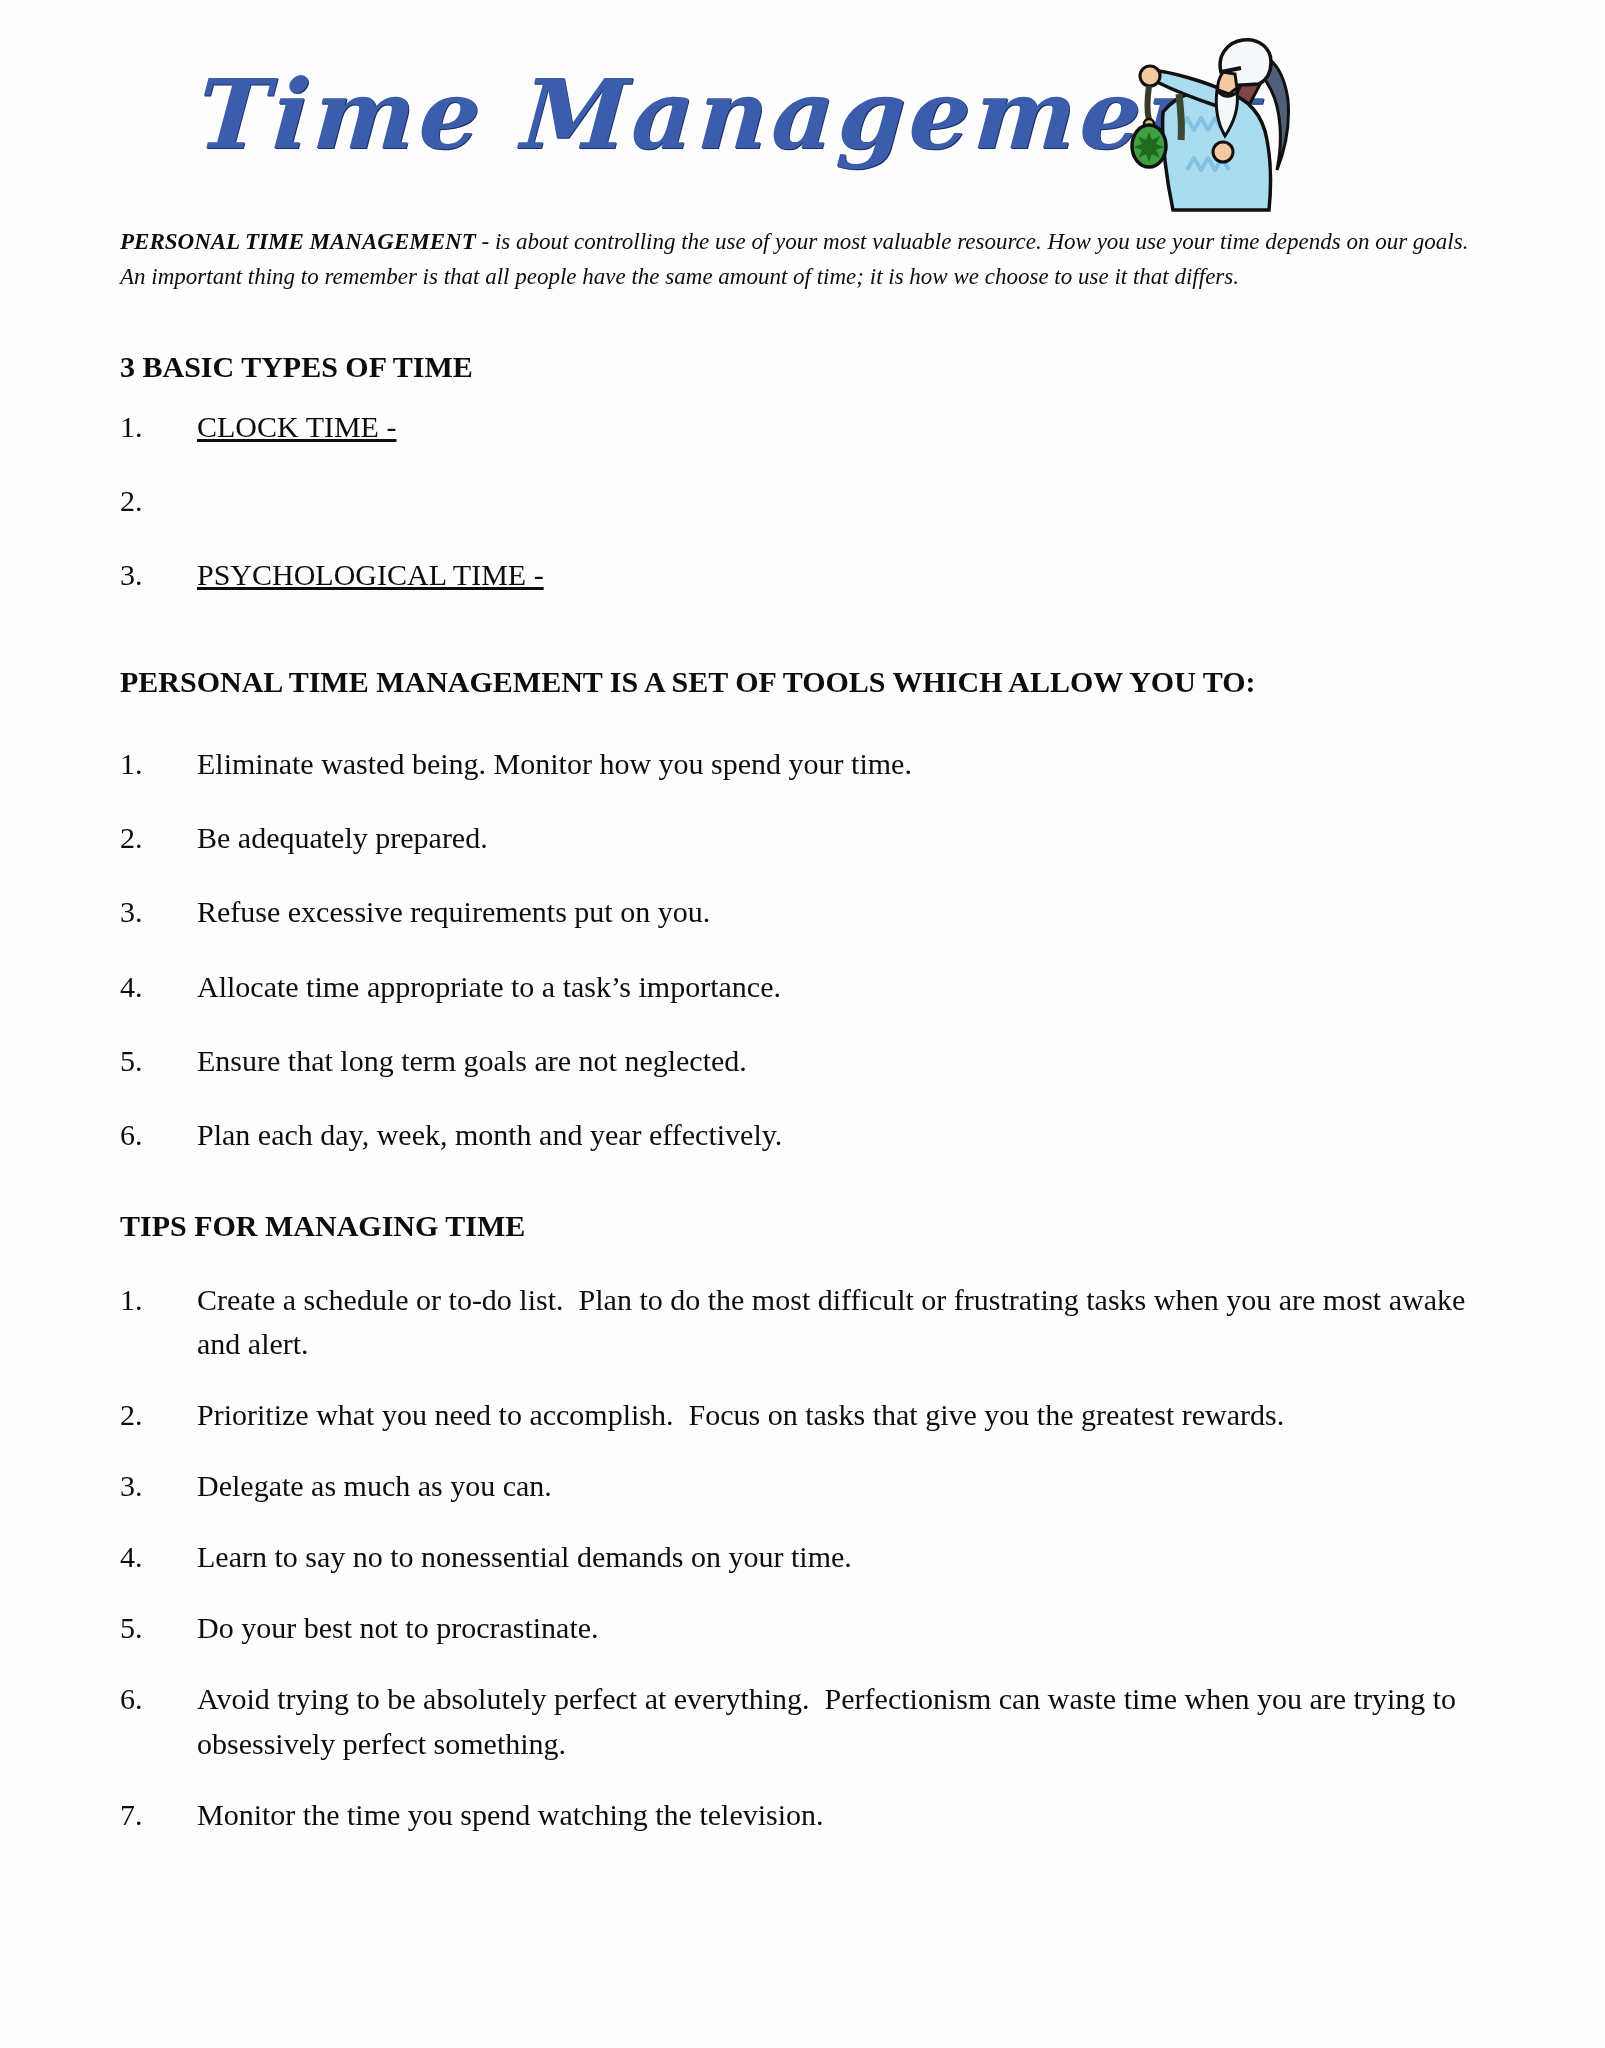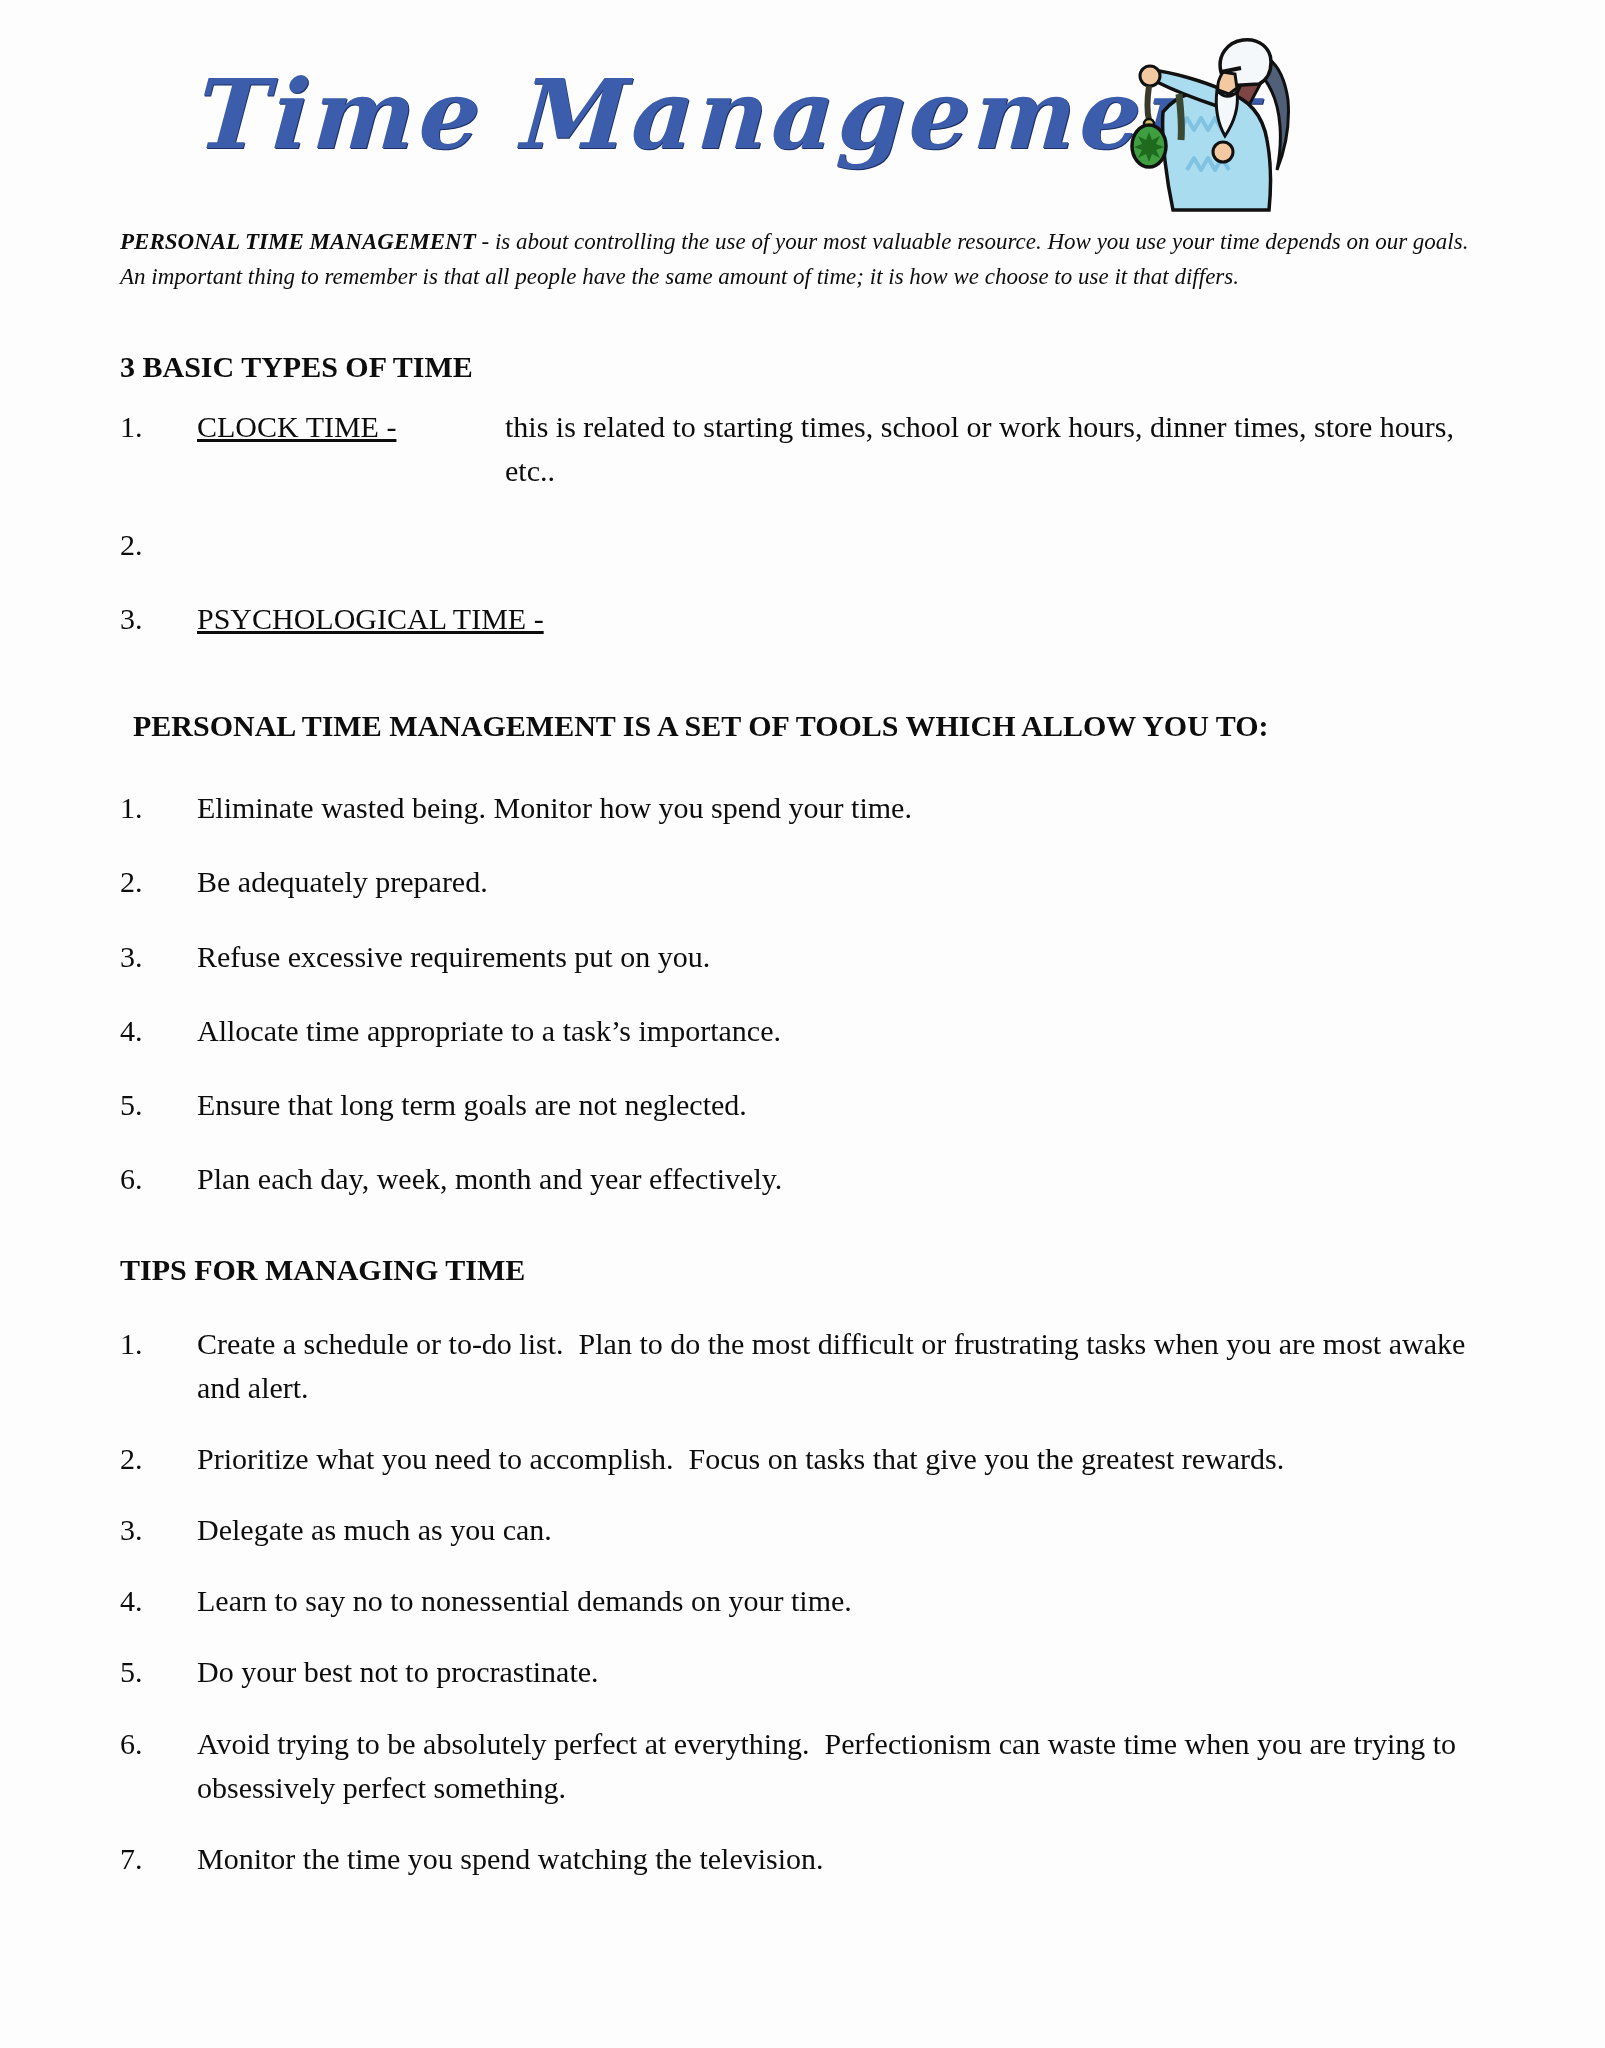--- a/index.html
+++ b/index.html
@@ -69,21 +69,21 @@
     display: grid;
     grid-template-columns: 77px 1fr;
     font-size: 30px;
     line-height: 1.47;
   }
   .tools .num-row { margin-top: 30px; }
   .tools .num-row:first-of-type { margin-top: 38px; }
   .tips .num-row { margin-top: 27px; }
   .tips .num-row:first-of-type { margin-top: 30px; }
   .num-row .item-text { white-space: pre-wrap; }
-  .tools-heading { margin-top: 62px; margin-left: 13px; }
+  .tools-heading { margin-top: 62px; }
   .tips-heading { margin-top: 46px; }
 </style>
 </head>
 <body>
 
 <div class="page">
 
   <div class="title-block">
     <div class="script-title">Time Management</div>
 
@@ -120,21 +120,20 @@
   </div>
 
   <p class="bodytext intro"><b>PERSONAL TIME MANAGEMENT</b><span> - is about controlling the use of your most valuable resource. How you use your time depends on our goals. An important thing to remember is that all people have the same amount of time; it is how we choose to use it that differs.</span></p>
 
   <div class="basic-types">
     <h2 class="section-heading">3 BASIC TYPES OF TIME</h2>
 
     <div class="def-row">
       <span class="item-num">1.</span>
       <span class="def-term">CLOCK TIME -</span>
-      <span class="def-desc">this is related to starting times, school or work hours, dinner times, store hours, etc..</span>
     </div>
     <div class="def-row">
       <span class="item-num">2.</span>
     </div>
     <div class="def-row">
       <span class="item-num">3.</span>
       <span class="def-term">PSYCHOLOGICAL TIME -</span>
     </div>
   </div>
 

